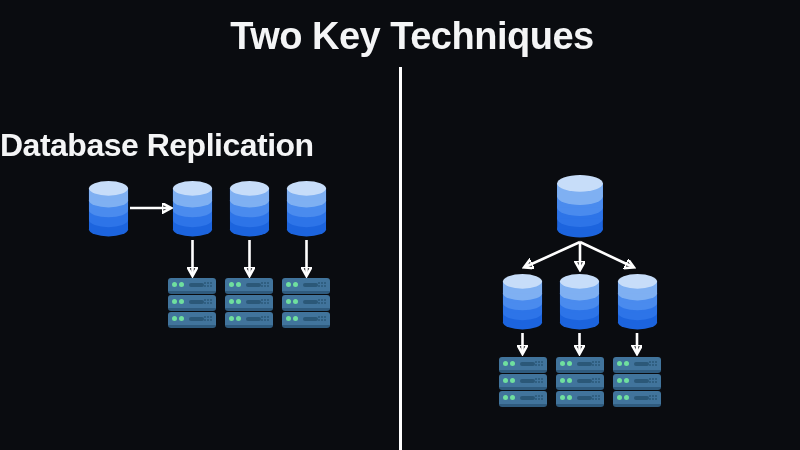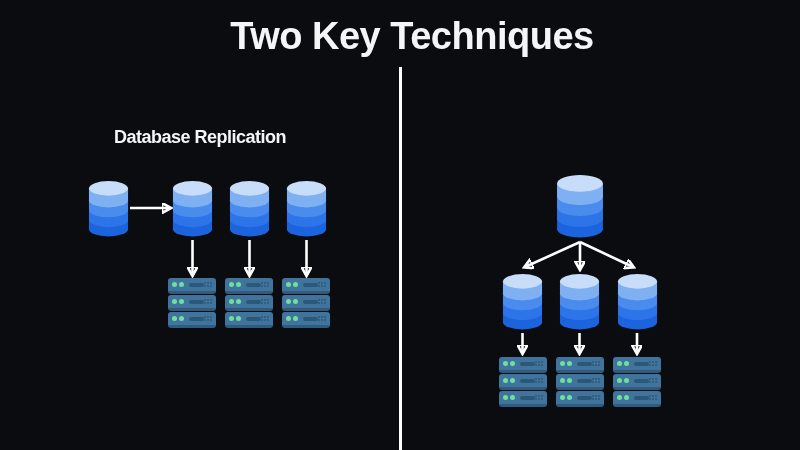--- a/index.html
+++ b/index.html
@@ -16,22 +16,22 @@
     font-size:38px;font-weight:700;letter-spacing:-0.5px;padding-left:12px;
   }
   .divider{
     position:absolute;left:399px;top:67px;width:3px;height:383px;
     background:var(--divider,#fff);
   }
   .panel{position:absolute;top:0;width:400px;height:450px;}
   .panel-left{left:0;}
   .panel-right{left:400px;}
   .panel-heading{
-    position:absolute;top:127px;left:0;width:400px;text-align:center;
-    color:var(--text,#f4f5f6);font-size:18px;font-weight:700;letter-spacing:-0.5px;
+    position:absolute;top:127px;left:0;width:400px;text-align:left;
+    color:var(--text,#f4f5f6);font-size:32px;font-weight:700;letter-spacing:-0.5px;
   }
   .db-icon{position:absolute;display:block;}
   .db-icon svg{display:block;width:100%;height:100%;}
   .arrows{position:absolute;inset:0;width:400px;height:450px;pointer-events:none;}
   .arrows path{stroke:var(--arrow,#fff);stroke-width:2.6;fill:none;}
   .server-stack{
     position:absolute;width:48px;display:flex;flex-direction:column;gap:1px;
   }
   .server-unit{
     box-sizing:border-box;height:16px;width:48px;

